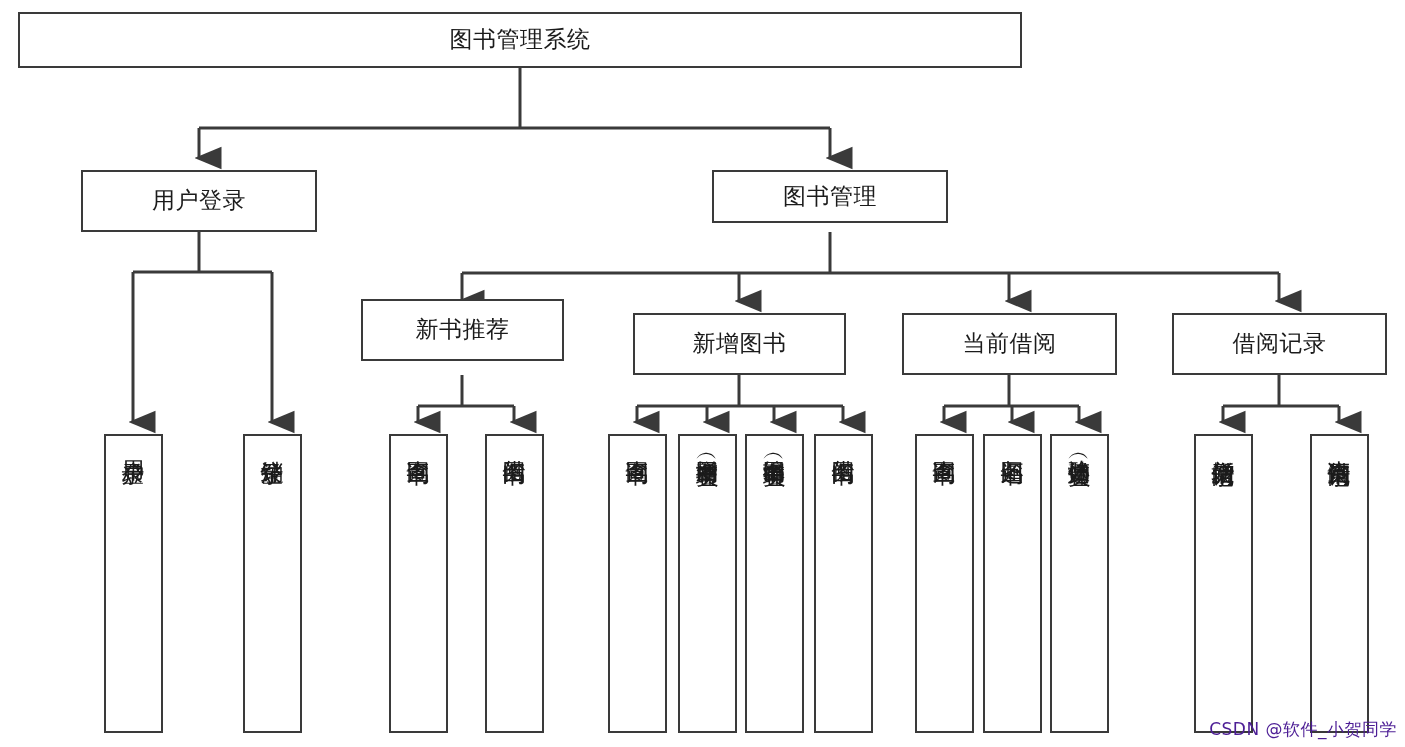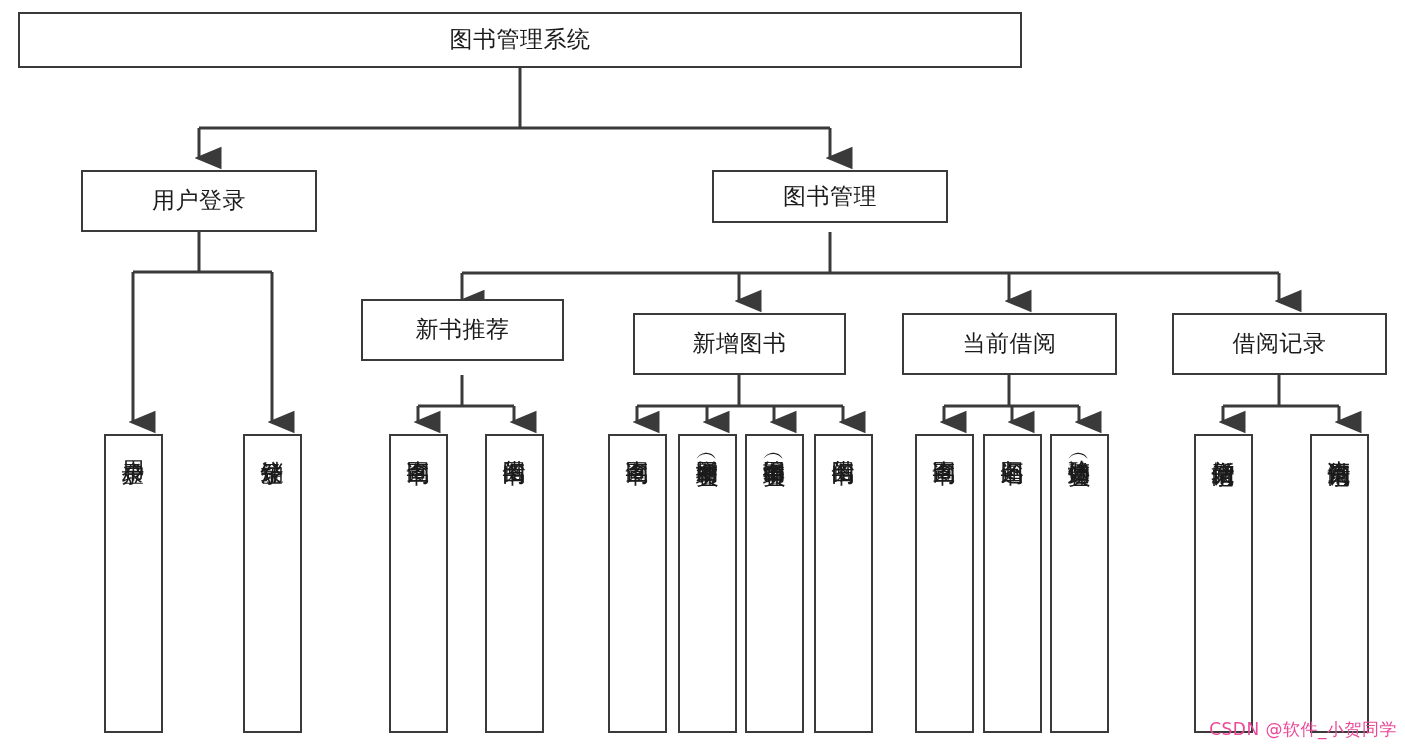--- a/index.html
+++ b/index.html
@@ -60,21 +60,21 @@
     white-space: nowrap;
   }
   .node.vertical.tall-text .node-label {
     font-size: 22px;
   }
   #watermark {
     position: absolute;
     right: 8px;
     bottom: 6px;
     font-size: 17px;
-    color: #ec4899;
+    color: #4c1d95;
     z-index: 5;
     white-space: nowrap;
     letter-spacing: 0.5px;
   }
 </style>
 </head>
 <body>
 
 <div id="diagram-root">
 

